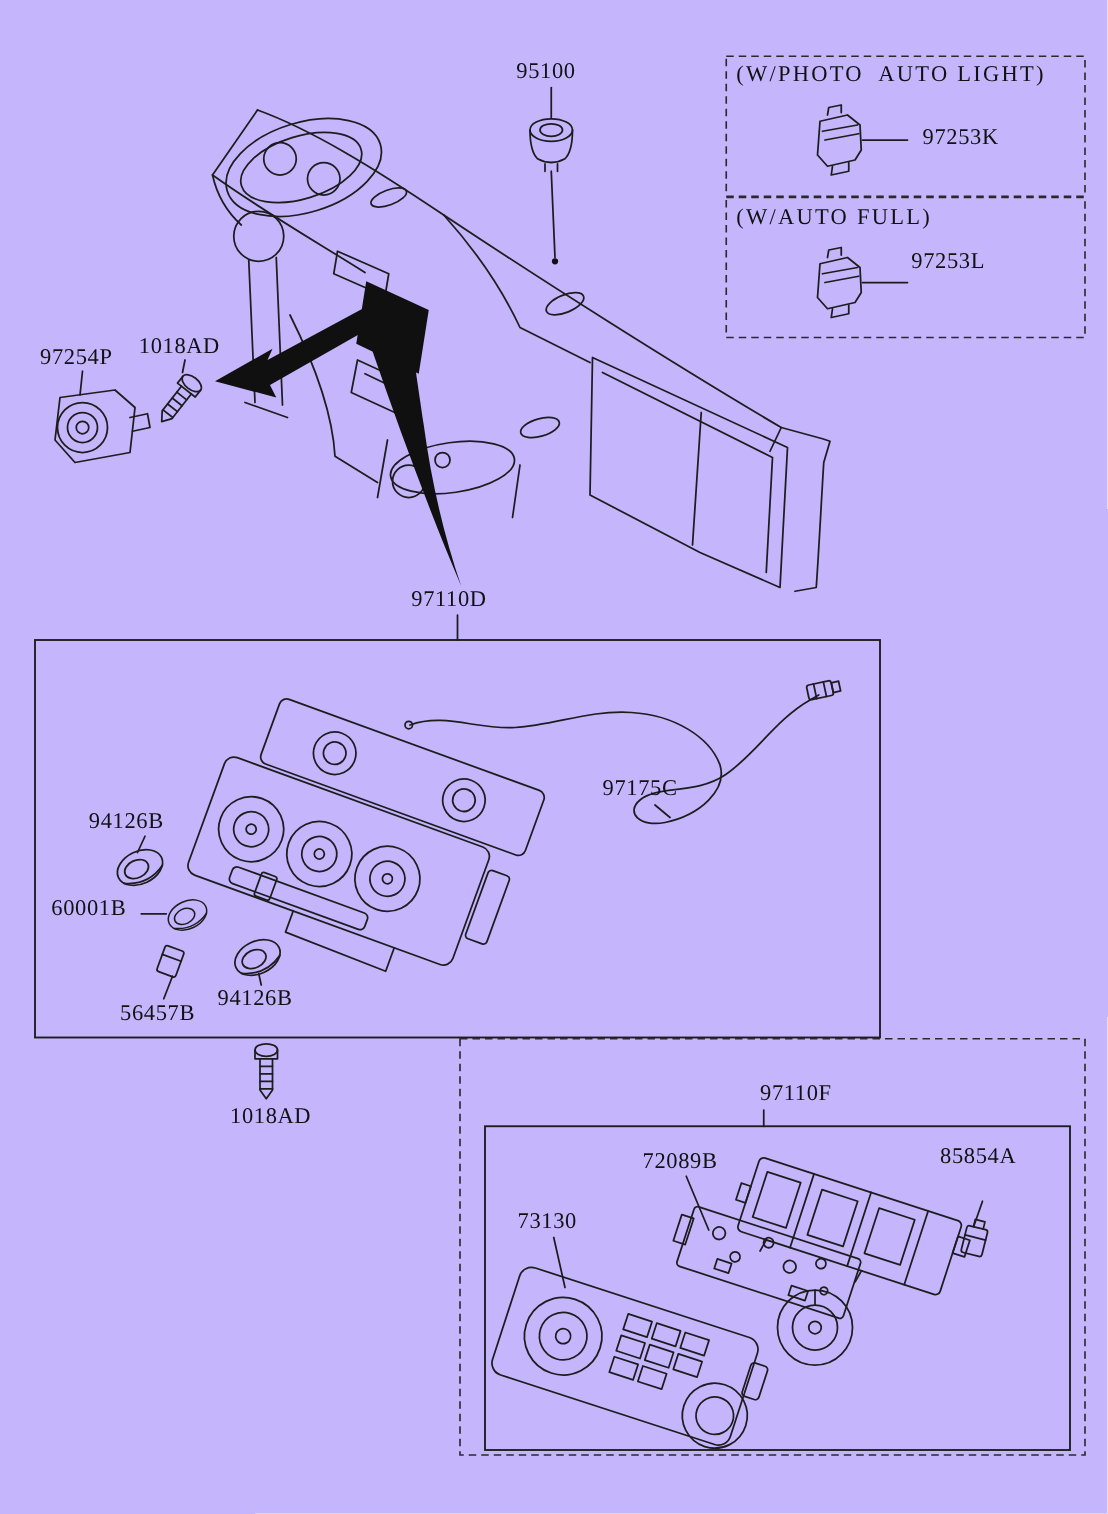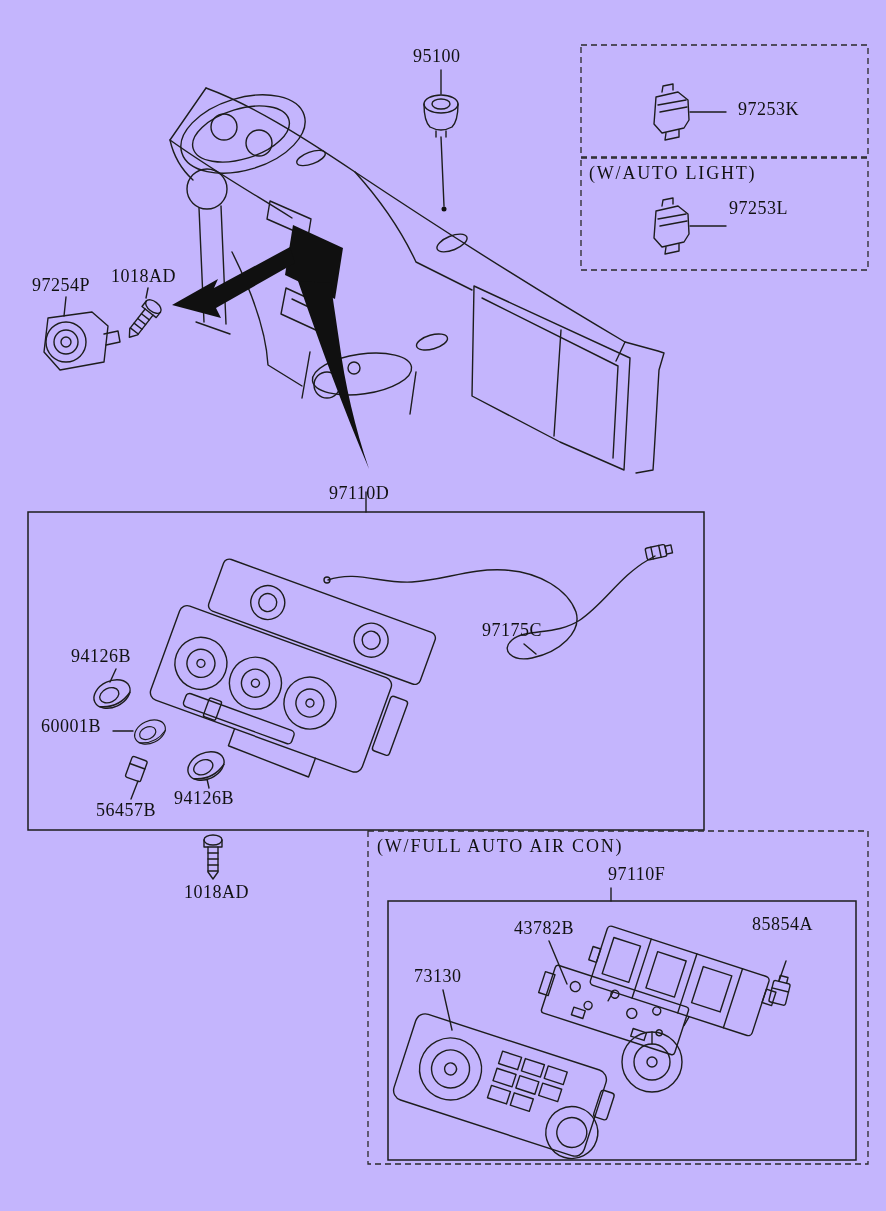--- a/index.html
+++ b/index.html
@@ -213,31 +213,31 @@
 
     <g transform="rotate(14 780 993)">
       <rect class="ln" x="771" y="982" width="17" height="22" rx="2"></rect>
       <path class="ln" d="M 771,990 L 788,990"></path>
       <path class="ln" d="M 776,982 L 776,976 L 784,976 L 784,982"></path>
     </g>
     <path class="ln" d="M 786,961 L 779,981"></path>
   </svg>
 
   <div class="callout" style="left:413px;top:46px">95100</div>
+  <div class="callout cap" style="left:589px;top:49px">(W/PHOTO  AUTO LIGHT)</div>
   <div class="callout" style="left:738px;top:99px">97253K</div>
-  <div class="callout cap" style="left:589px;top:163px">(W/AUTO LIGHT)</div>
+  <div class="callout cap" style="left:589px;top:163px">(W/AUTO FULL)</div>
   <div class="callout" style="left:729px;top:198px">97253L</div>
   <div class="callout" style="left:32px;top:275px">97254P</div>
   <div class="callout" style="left:111px;top:266px">1018AD</div>
-  <div class="callout" style="left:329px;top:483px">97110D</div>
+  <div class="callout" style="left:329px;top:469px">97110D</div>
   <div class="callout" style="left:482px;top:620px">97175C</div>
   <div class="callout" style="left:71px;top:646px">94126B</div>
   <div class="callout" style="left:41px;top:716px">60001B</div>
   <div class="callout" style="left:96px;top:800px">56457B</div>
   <div class="callout" style="left:174px;top:788px">94126B</div>
   <div class="callout" style="left:184px;top:882px">1018AD</div>
-  <div class="callout cap" style="left:377px;top:836px">(W/FULL AUTO AIR CON)</div>
   <div class="callout" style="left:608px;top:864px">97110F</div>
-  <div class="callout" style="left:514px;top:918px">43782B</div>
+  <div class="callout" style="left:514px;top:918px">72089B</div>
   <div class="callout" style="left:752px;top:914px">85854A</div>
   <div class="callout" style="left:414px;top:966px">73130</div>
 
 </div>
 
 </body></html>

